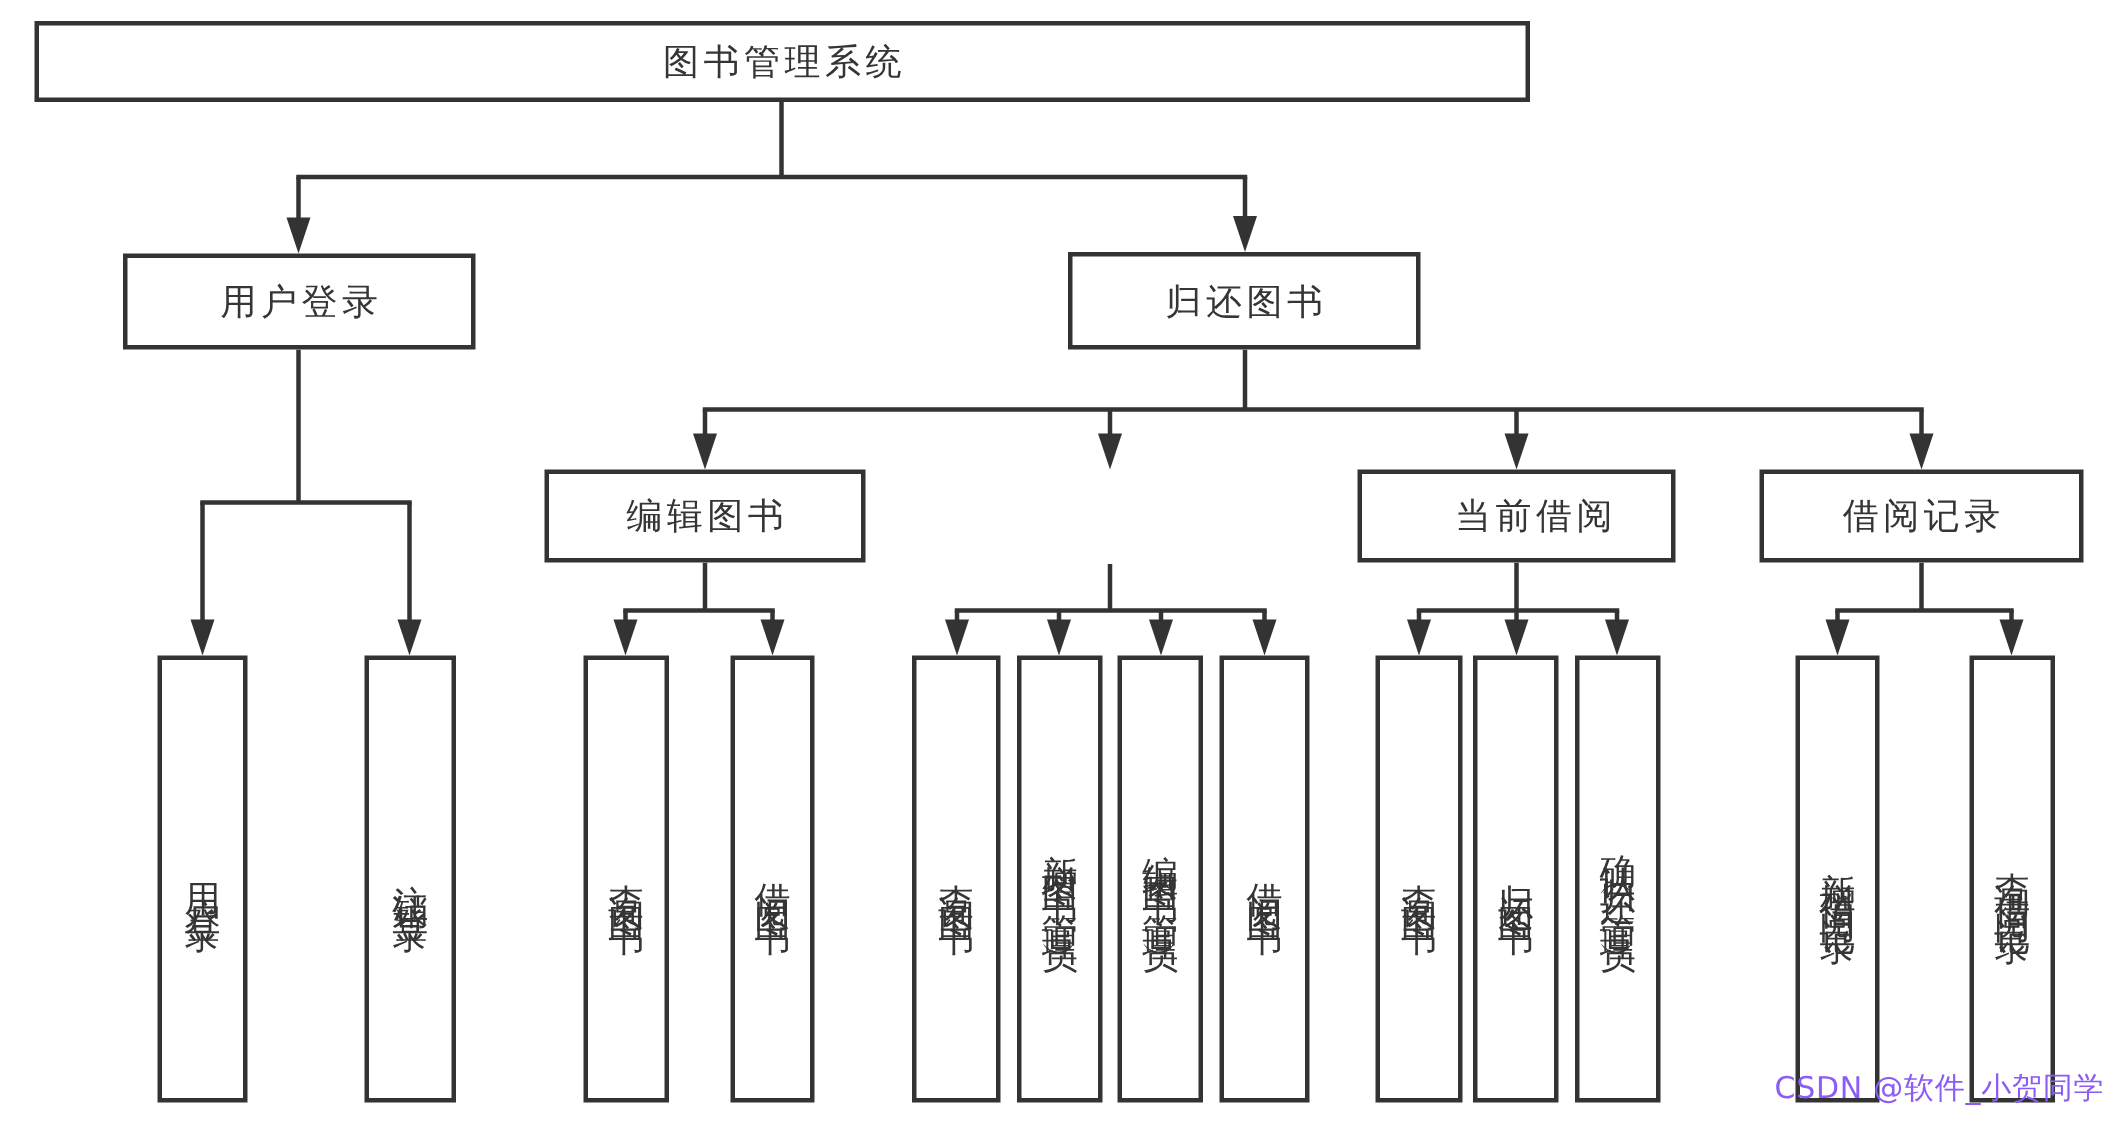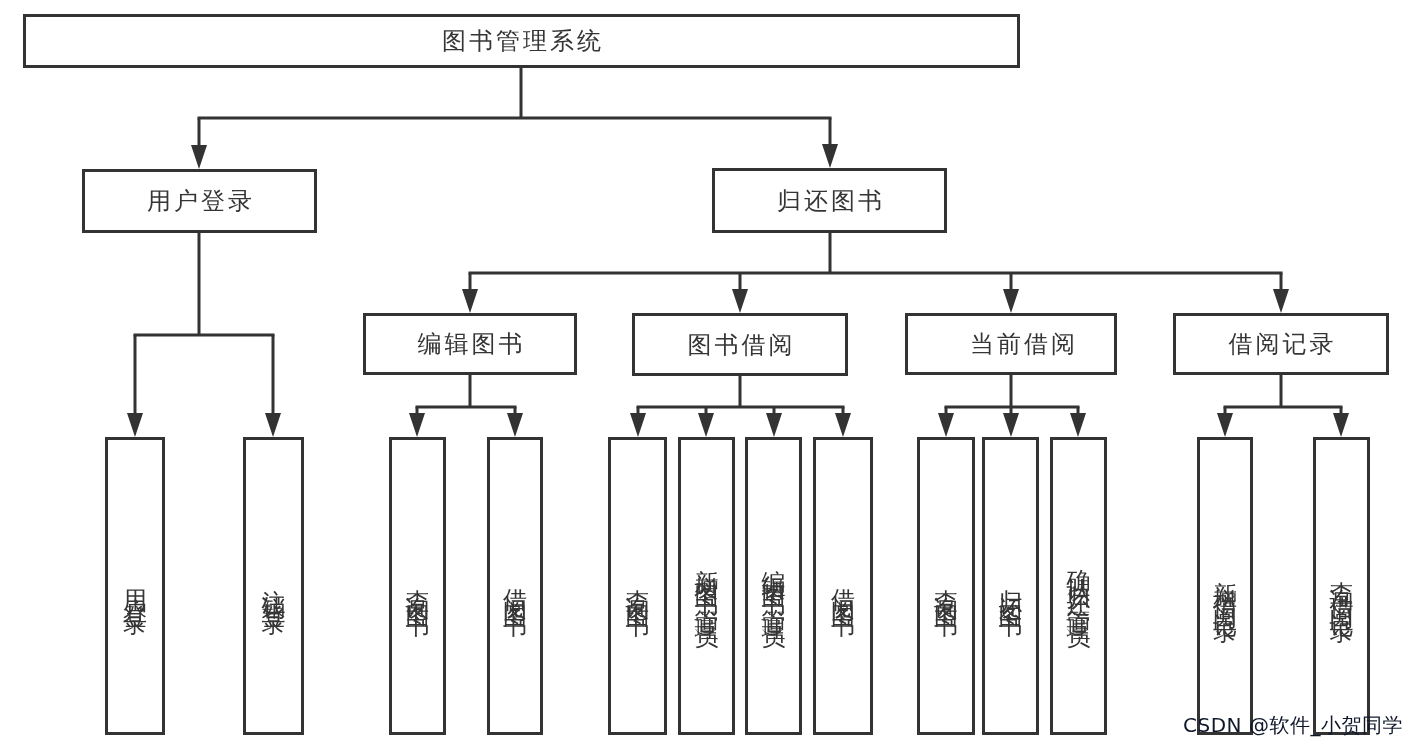--- a/index.html
+++ b/index.html
@@ -45,21 +45,21 @@
     text-orientation: upright;
     font-size: 24px;
     letter-spacing: 8px;
     line-height: 1;
   }
   .watermark {
     position: absolute;
     left: 1183px;
     top: 712px;
     font-size: 20px;
-    color: #0f172a;
+    color: #8b5cf6;
     white-space: nowrap;
     letter-spacing: 0.5px;
   }
 
   
   .n-root   { left: 23px;  top: 14px;  width: 997px; height: 54px; }
   .n-login  { left: 82px;  top: 169px; width: 235px; height: 64px; }
   .n-mgmt   { left: 712px; top: 168px; width: 235px; height: 65px; }
 
   .n-newrec { left: 363px;  top: 313px; width: 214px; height: 62px; }
@@ -161,23 +161,20 @@
   <div class="box h-box n-login">
     <span>用户登录</span>
   </div>
   <div class="box h-box n-mgmt">
     <span>归还图书</span>
   </div>
 
   <div class="box h-box n-newrec">
     <span>编辑图书</span>
   </div>
-  <div class="box h-box n-borrow">
-    <span>图书借阅</span>
-  </div>
   <div class="box h-box n-curr">
     <span>当前借阅</span>
   </div>
   <div class="box h-box n-record">
     <span>借阅记录</span>
   </div>
 
   <div class="box v-box leaf l-a1">
     <span>用户登录</span>
   </div>

